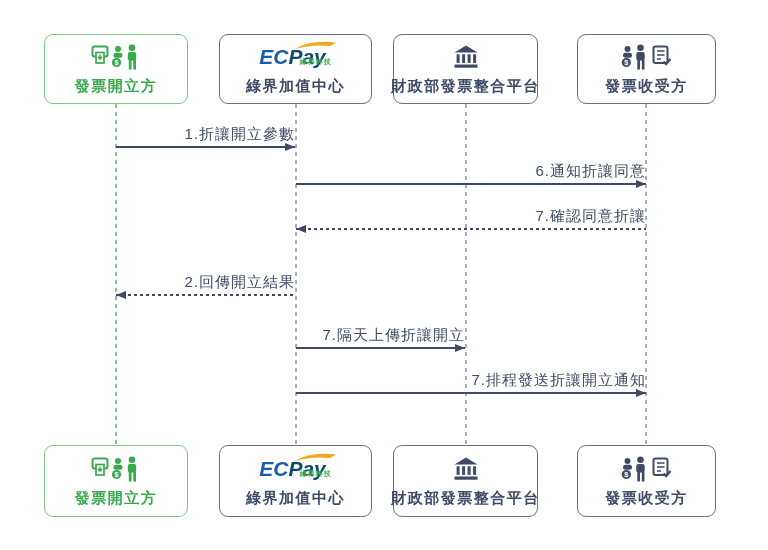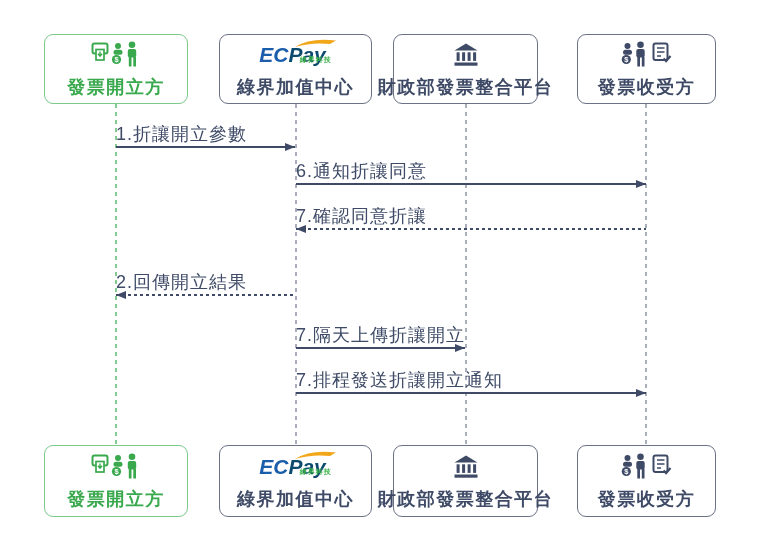--- a/index.html
+++ b/index.html
@@ -30,21 +30,21 @@
     background:#ffffff;
     border:1.5px solid #6b7285;
     border-radius:9px;
     display:flex; flex-direction:column;
     align-items:center; justify-content:center;
     gap:5px;
     z-index:2;
   }
   .actor.green { border-color:#7cc98a; }
   .actor .label {
-    font-size:18px; font-weight:600; letter-spacing:1.5px;
+    font-size:15px; font-weight:600; letter-spacing:1.5px;
     color:#3e4a66; white-space:nowrap;
   }
   .actor.green .label { color:#3aa94e; }
   .actor.row-bottom { height:72px; }
 
   .icon-wrap { height:30px; display:flex; align-items:center; justify-content:center; }
 
   
   .ecpay-logo {
     position:relative;
@@ -57,21 +57,21 @@
   .ecpay-logo .swoosh { position:absolute; right:-6px; top:-8px; }
   .ecpay-logo .sub {
     position:absolute; right:0px; bottom:-5px;
     font-size:7px; font-weight:700; font-style:normal;
     color:#3cb14a; letter-spacing:1px; white-space:nowrap;
   }
 
   
   .message { position:absolute; z-index:1; }
   .msg-label {
-    text-align:left; font-size:18px; letter-spacing:1px;
+    text-align:right; font-size:15px; letter-spacing:1px;
     color:#3e4a66; height:16px; line-height:16px;
     margin-bottom:4px; white-space:nowrap;
   }
   .msg-line { position:relative; height:2px; width:100%; }
   .msg-line.solid { background:#3e4a66; }
   .msg-line.dashed {
     background:repeating-linear-gradient(90deg,#3e4a66 0 3px,transparent 3px 6px);
   }
   .arrowhead {
     position:absolute; width:0; height:0; top:-3.5px;

